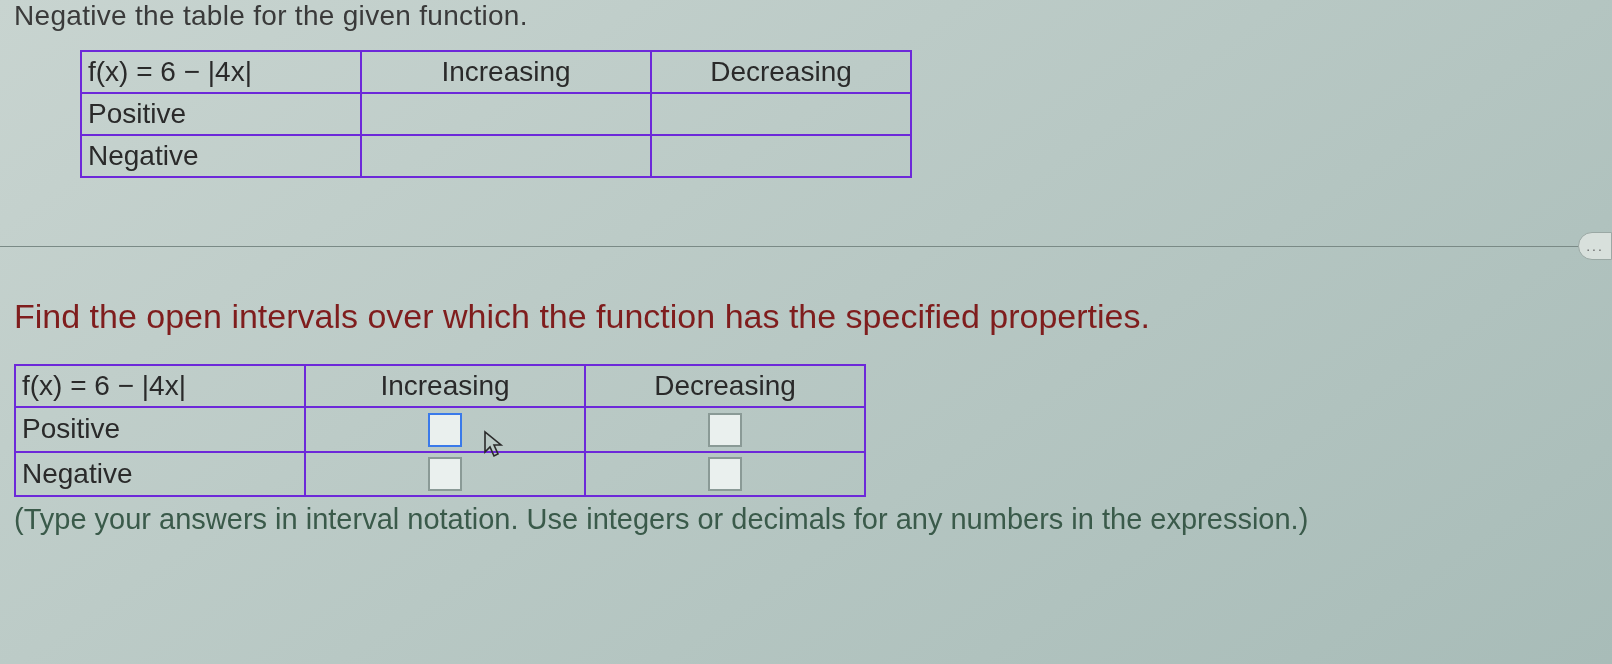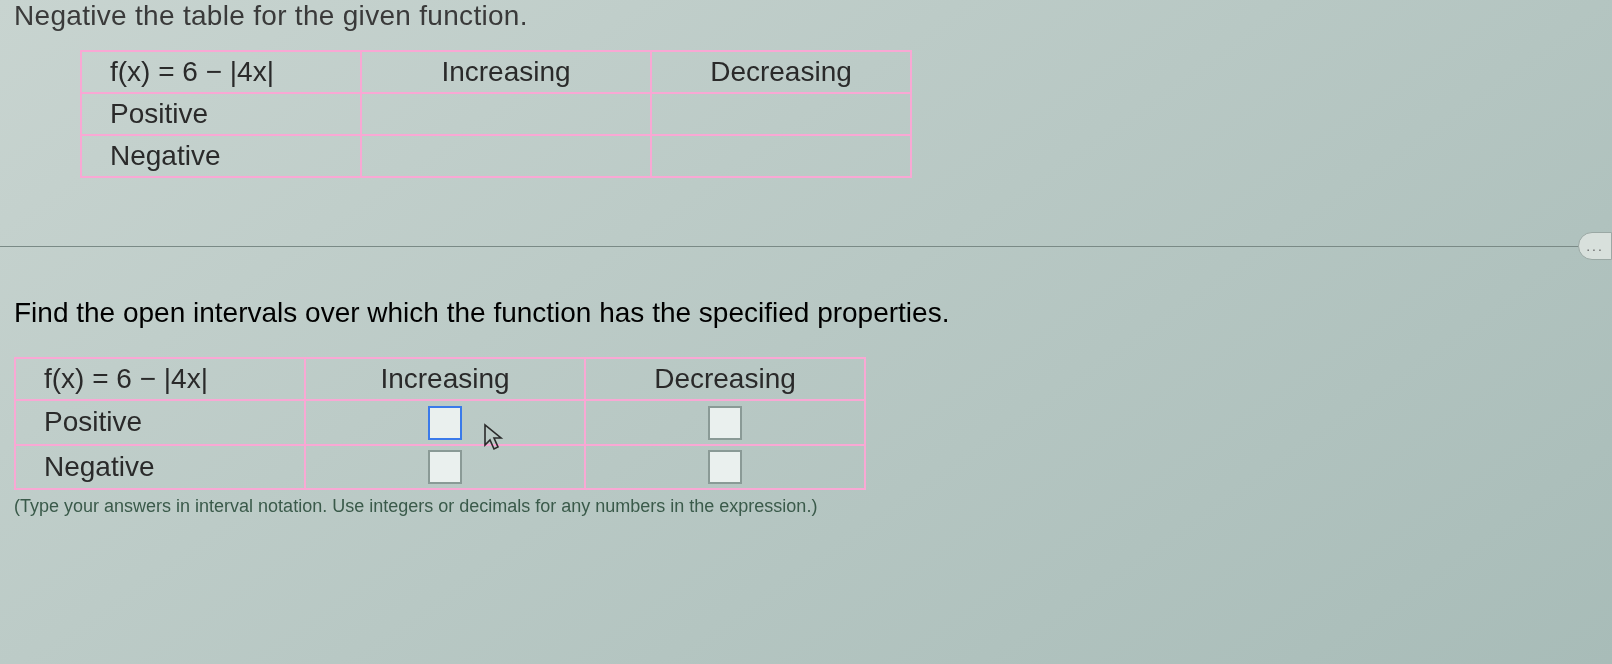--- a/index.html
+++ b/index.html
@@ -18,22 +18,22 @@
       color: #3a3a3a;
       letter-spacing: 0.3px;
     }
     .table-container-1 { padding: 0 0 0 80px; }
     .table-container-2 { padding: 0 0 0 14px; }
     table.func-table {
       border-collapse: collapse;
       background: transparent;
     }
     table.func-table td, table.func-table th {
-      border: 2px solid #f9a8d4;
-      padding: 4px 28px;
+      border: 2px solid #6d28d9;
+      padding: 4px 6px;
       font-size: 28px;
       text-align: left;
       vertical-align: middle;
       height: 42px;
     }
     table.t1 td.col-a { width: 280px; }
     table.t1 td.col-b { width: 290px; text-align: center; }
     table.t1 td.col-c { width: 260px; text-align: center; }
     table.t2 td.col-a { width: 290px; }
     table.t2 td.col-b { width: 280px; text-align: center; }
@@ -55,40 +55,40 @@
       border: 1px solid #9aa8a4;
       border-radius: 14px 0 0 14px;
       display: flex;
       align-items: center;
       justify-content: center;
       font-size: 14px;
       color: #6a6a6a;
       letter-spacing: 2px;
     }
     .instruction-2 {
-      font-size: 28px;
+      font-size: 34px;
       padding: 0 4px 28px 14px;
-      color: #000000;
+      color: #7f1d1d;
     }
     .input-box {
       display: inline-block;
       width: 34px;
       height: 34px;
       border: 2px solid #3a7aea;
       background: #eaf0ee;
       vertical-align: middle;
     }
     .input-box.gray { border-color: #8a9a96; }
     .cursor-icon {
       position: absolute;
       pointer-events: none;
     }
     .cursor-icon svg { display: block; }
     .bottom-hint {
-      font-size: 18px;
+      font-size: 29px;
       color: #3a5a4a;
       padding: 6px 0 0 14px;
     }
     .cell-rel { position: relative; }
   </style>
 </head>
 <body>
 
 <div class="top-instruction">Negative the table for the given function.</div>
 

